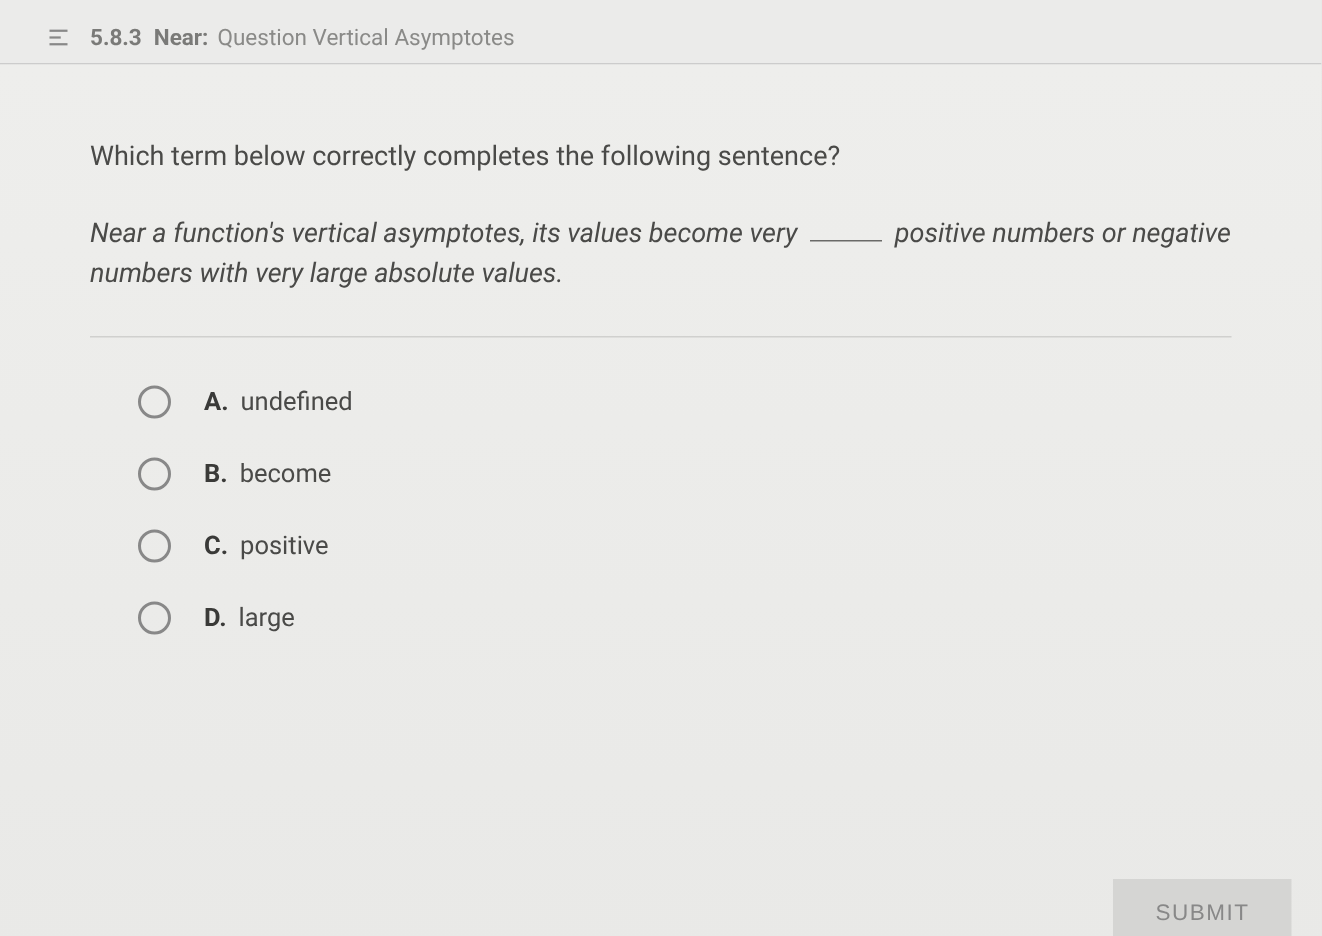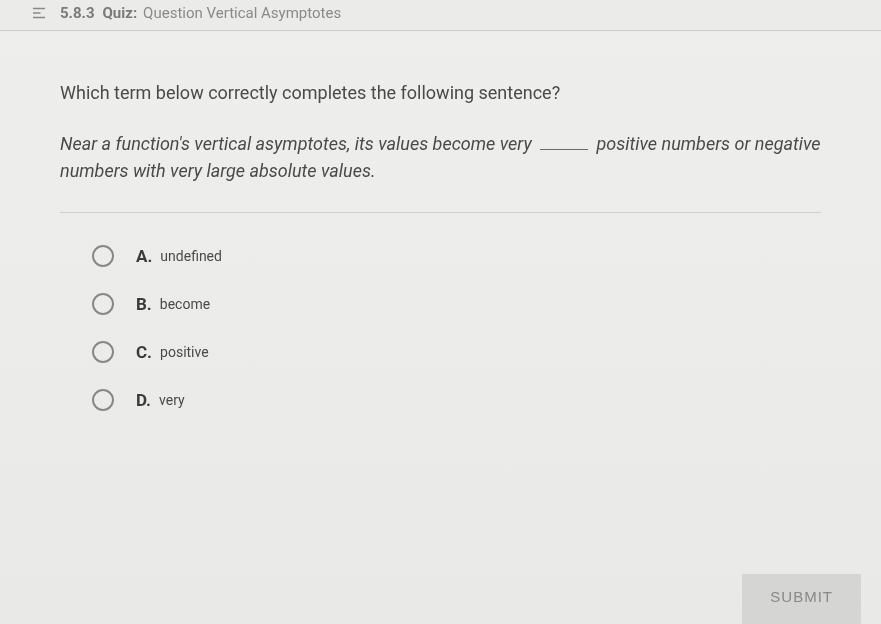--- a/index.html
+++ b/index.html
@@ -11,21 +11,21 @@
       font-family: -apple-system, BlinkMacSystemFont, 'Segoe UI', Roboto, Arial, sans-serif;
       background: #e8e8e6;
       width: 881px;
       height: 624px;
       overflow: hidden;
       position: relative;
     }
     .header {
       display: flex;
       align-items: center;
-      padding: 4px 20px 8px 30px;
+      padding: 16px 20px 8px 30px;
       border-bottom: 1px solid #ccc;
       background: #ebebea;
     }
     .header-icon {
       width: 18px;
       height: 18px;
       margin-right: 12px;
       color: #888;
     }
     .header-section {
@@ -103,21 +103,21 @@
       background: transparent;
     }
     .option-letter {
       font-weight: 700;
       color: #3a3a38;
       font-size: 17px;
       margin-right: 8px;
     }
     .option-text {
       color: #4a4a48;
-      font-size: 14px;
+      font-size: 17px;
       text-align: right;
     }
     .submit-btn {
       position: absolute;
       bottom: 0;
       right: 20px;
       background: #d5d5d3;
       color: #888;
       border: none;
       padding: 14px 28px 22px 28px;
@@ -132,21 +132,21 @@
 
 <div class="header">
   <span class="header-icon">
     <svg viewBox="0 0 24 24" fill="none" stroke="currentColor" stroke-width="2">
       <line x1="4" y1="6" x2="20" y2="6"></line>
       <line x1="4" y1="12" x2="14" y2="12"></line>
       <line x1="4" y1="18" x2="20" y2="18"></line>
     </svg>
   </span>
   <span class="header-section">5.8.3</span>
-  <span class="header-label">Quiz:</span>
+  <span class="header-label">Near:</span>
   <span class="header-title">Question Vertical Asymptotes</span>
 </div>
 
 <div class="content">
 
   <div class="question-text">Which term below correctly completes the following sentence?</div>
 
   <div class="sentence-text">
     <span>Near a function's vertical asymptotes, its values become very </span><span class="blank"></span><span> positive numbers or negative numbers with very large absolute values.</span>
   </div>
@@ -165,18 +165,18 @@
       <span class="option-text">become</span>
     </div>
     <div class="option">
       <div class="radio"></div>
       <span class="option-letter">C.</span>
       <span class="option-text">positive</span>
     </div>
     <div class="option">
       <div class="radio"></div>
       <span class="option-letter">D.</span>
-      <span class="option-text">very</span>
+      <span class="option-text">large</span>
     </div>
   </div>
 
   <button class="submit-btn">SUBMIT</button>
 </div>
 
 </body></html>

